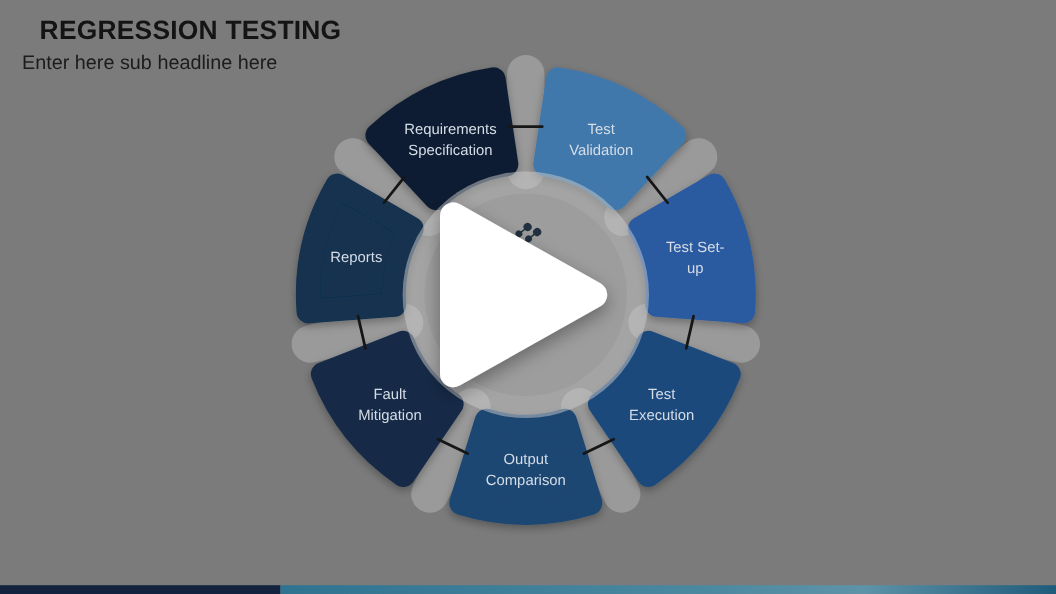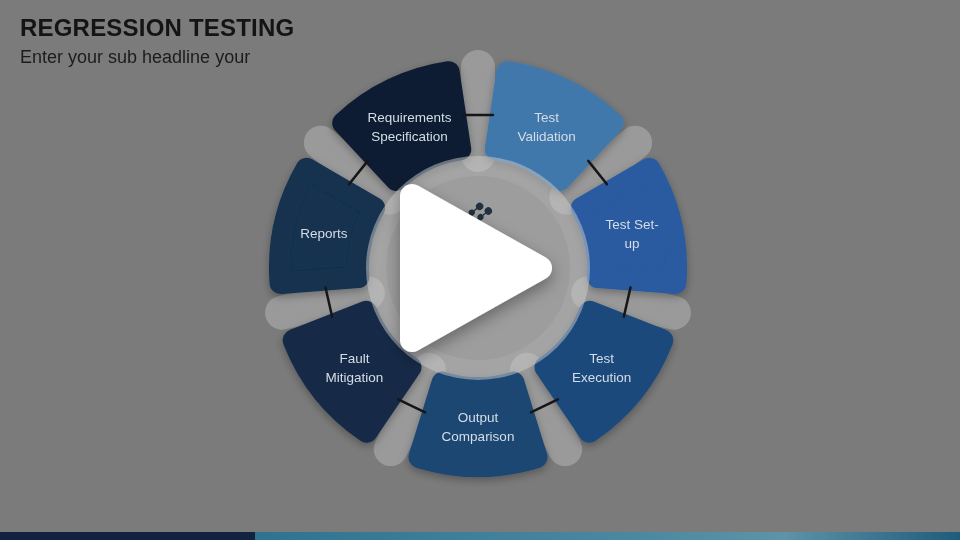--- a/index.html
+++ b/index.html
@@ -1,31 +1,31 @@
 <!DOCTYPE html>
 <html><head>
 <meta charset="utf-8">
 <style>
   html,body{margin:0;padding:0;width:960px;height:540px;overflow:hidden;}
   body{font-family:"Liberation Sans", sans-serif;position:relative;}
   .slide{position:absolute;inset:0;}
-  .title{position:absolute;left:20px;top:14px;font-size:24px;font-weight:700;color:#141414;letter-spacing:.2px;}
+  .title{position:absolute;left:36px;top:14px;font-size:24px;font-weight:700;color:#141414;letter-spacing:.2px;}
   .subtitle{position:absolute;left:20px;top:47px;font-size:18px;font-weight:400;color:#1c1c1c;}
   #wheel{position:absolute;inset:0;}
   #wheel svg{position:absolute;left:0;top:0;}
   .footer{position:absolute;left:0;bottom:0;width:960px;height:8px;display:flex;}
   #footer-left{width:255px;height:100%;}
   #footer-right{flex:1;height:100%;}
 </style>
 </head>
 <body style="background: rgb(123, 123, 123);">
 
 <div class="slide">
   <div class="title">REGRESSION TESTING</div>
-  <div class="subtitle">Enter your sub headline your</div>
+  <div class="subtitle">Enter here sub headline here</div>
   <div id="wheel">
       <svg width="960" height="540" viewBox="0 0 960 540">
         <defs>
           <filter id="petShadow" x="-20%" y="-20%" width="140%" height="140%">
             <feDropShadow dx="0" dy="3" stdDeviation="4" flood-color="#000" flood-opacity="0.3"></feDropShadow>
           </filter>
           <filter id="playShadow" x="-40%" y="-40%" width="180%" height="180%">
             <feDropShadow dx="0" dy="6" stdDeviation="8" flood-color="#000" flood-opacity="0.35"></feDropShadow>
           </filter>
         </defs>

